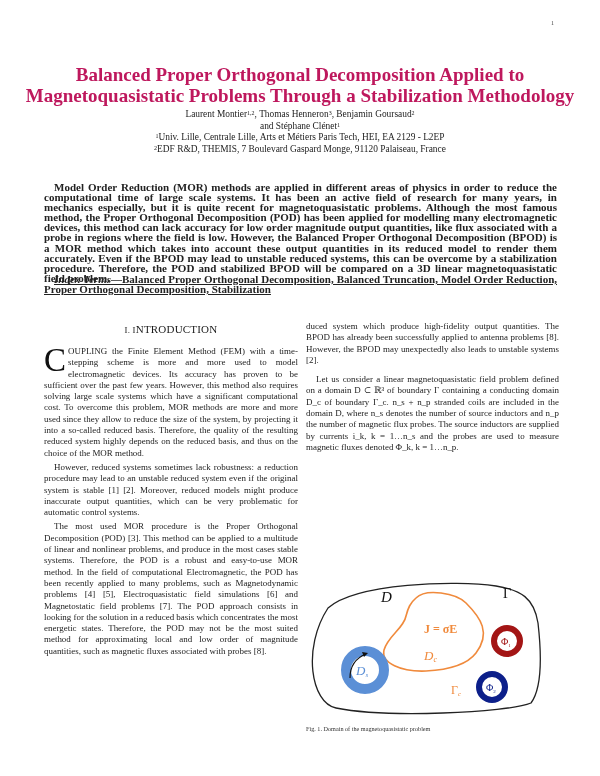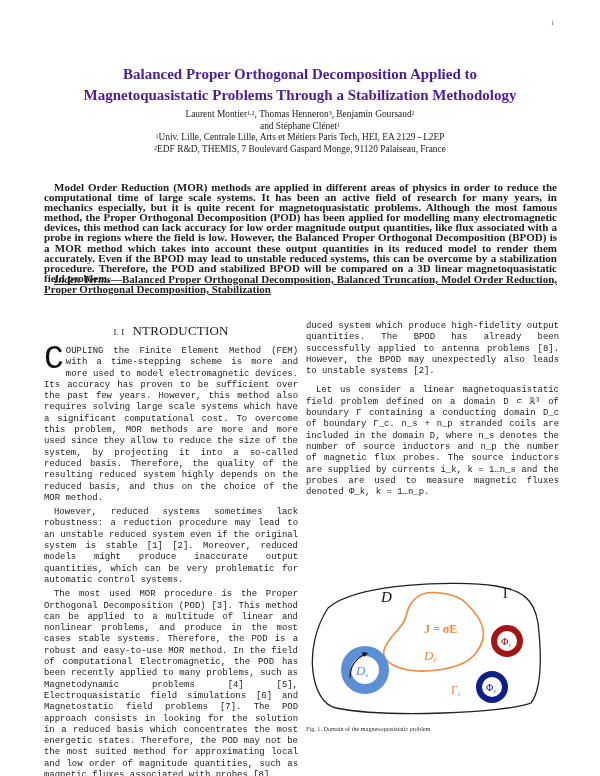--- a/index.html
+++ b/index.html
@@ -1,37 +1,37 @@
 <!DOCTYPE html>
 <html><head>
 <meta charset="utf-8">
 <style>
   html, body { margin:0; padding:0; background:#ffffff; }
   body { width:600px; height:776px; position:relative; overflow:hidden;
          font-family:"Liberation Serif", "DejaVu Serif", serif; color:#1a1a1a; }
   .pagenum { position:absolute; left:551px; top:20px; font-size:6px; color:#444; }
   .title { position:absolute; left:0; width:600px; top:64px; text-align:center;
-           font-weight:bold; font-size:15px; line-height:21px; color:#4c1d95; }
+           font-weight:bold; font-size:19px; line-height:21px; color:#be185d; }
   .authors { position:absolute; left:0; width:600px; top:109px; text-align:center;
              font-size:9.4px; line-height:11.6px; color:#222; }
   .authors sup { font-size:6px; vertical-align:top; position:relative; top:-1px; }
   .abstract { position:absolute; left:44px; width:513px; top:182px;
               font-weight:bold; font-size:11px; line-height:10.1px; text-align:justify;
               text-indent:10px; color:#222; }
   .indexterms { position:absolute; left:44px; width:513px; top:274px;
                 font-weight:bold; font-size:11px; line-height:10.1px; text-align:justify;
                 text-indent:10px; color:#222;text-decoration:underline; }
   .indexterms i { font-weight:bold; font-style:italic; }
-  .col { position:absolute; font-size:8.95px; line-height:11.3px; text-align:justify; color:#222;font-family:Liberation Mono, monospace; }
+  .col { position:absolute; font-size:8.95px; line-height:11.3px; text-align:justify; color:#222; }
   .col p { margin:0; text-indent:10px; }
   .col p + p { margin-top:3px; }
   .col-left { left:44px; width:254px; top:346px; }
   .col-right { left:306px; width:253px; top:321px; }
   .sechead { text-align:center; font-size:8.9px; letter-spacing:0.2px; margin:0; }
-  .sechead .sc { font-size:13px;padding-left:8px; }
+  .sechead .sc { font-size:11px; }
   .h1 { position:absolute; left:44px; width:254px; top:323px; }
   .dropcap-para { text-indent:0 !important; }
   .dropcap { float:left; font-size:33px; line-height:26px; margin:1px 2px 0 0; color:#111; }
   .figure { position:absolute; left:306px; top:578px; width:253px; height:140px; }
   .caption { position:absolute; left:306px; top:725px; font-size:6.2px; color:#333; }
 </style>
 </head>
 <body>
 
 <div class="pagenum">1</div>

